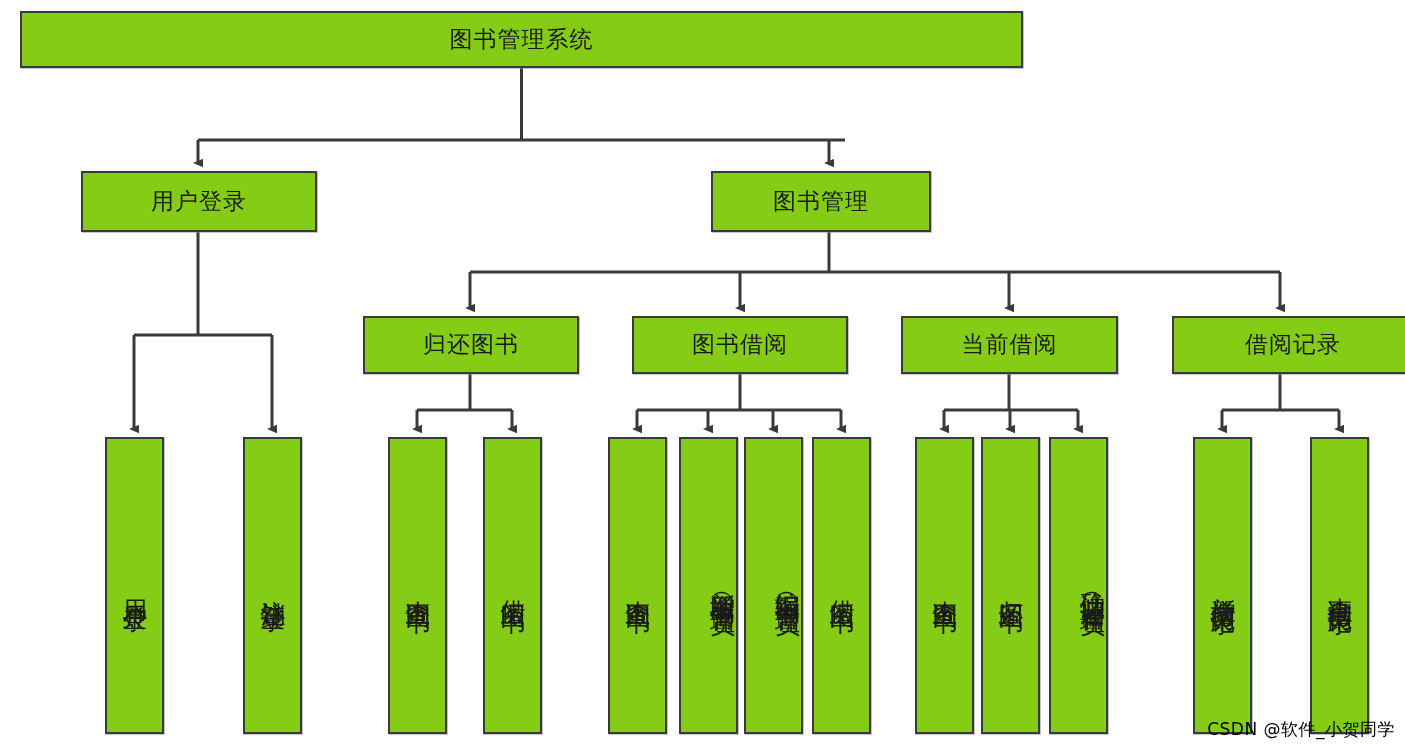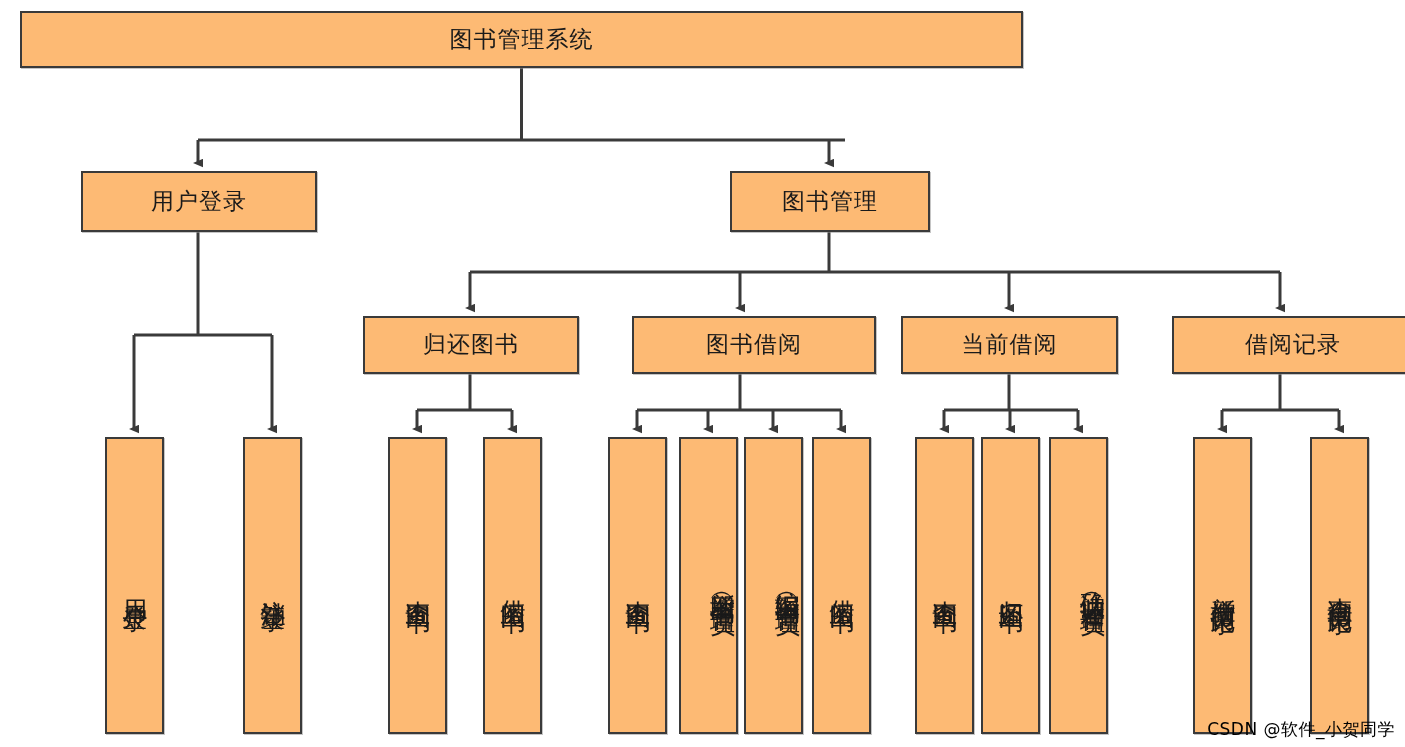--- a/index.html
+++ b/index.html
@@ -23,21 +23,21 @@
     left: 0;
     top: 0;
     width: 1405px;
     height: 747px;
     pointer-events: none;
   }
   .node {
     position: absolute;
     box-sizing: border-box;
     border: 2px solid #3a3a3a;
-    background: #fdba74;
+    background: #84cc16;
     display: flex;
     align-items: center;
     justify-content: center;
     color: #1a1a1a;
     box-shadow: 1px 1px 0 rgba(150,150,150,0.55);
   }
   .node.horiz {
     font-size: 23px;
     letter-spacing: 1px;
     line-height: 1.1;
@@ -117,24 +117,24 @@
       <path d="M1280,374 L1280,410"></path>
       <path d="M1222,410 L1339,410"></path>
       <path d="M1222,410 L1222,429" marker-end="url(#arrow)"></path>
       <path d="M1339,410 L1339,429" marker-end="url(#arrow)"></path>
     </g>
   </svg>
 
   <div class="node horiz" style="left:20px; top:11px; width:1003px; height:57px;">图书管理系统</div>
 
   <div class="node horiz" style="left:81px; top:171px; width:236px; height:61px;">用户登录</div>
-  <div class="node horiz" style="left:711px; top:171px; width:200px; height:61px;margin-left:19px;">图书管理</div>
+  <div class="node horiz" style="left:711px; top:171px; width:220px; height:61px;">图书管理</div>
 
   <div class="node horiz" style="left:363px; top:316px; width:216px; height:58px;">归还图书</div>
-  <div class="node horiz" style="left:632px; top:316px; width:244px; height:58px;">图书借阅</div>
+  <div class="node horiz" style="left:632px; top:316px; width:216px; height:58px;">图书借阅</div>
   <div class="node horiz" style="left:901px; top:316px; width:217px; height:58px;">当前借阅</div>
   <div class="node horiz" style="left:1172px; top:316px; width:242px; height:58px;">借阅记录</div>
 
   <div class="node vert tall-text" style="left:105px; top:437px; width:59px; height:297px;">用户登录</div>
   <div class="node vert tall-text" style="left:243px; top:437px; width:59px; height:297px;">注销登录</div>
 
   <div class="node vert tall-text" style="left:388px; top:437px; width:59px; height:297px;">查询图书</div>
   <div class="node vert tall-text" style="left:483px; top:437px; width:59px; height:297px;">借阅图书</div>
 
   <div class="node vert tall-text" style="left:608px; top:437px; width:59px; height:297px;">查询图书</div>

